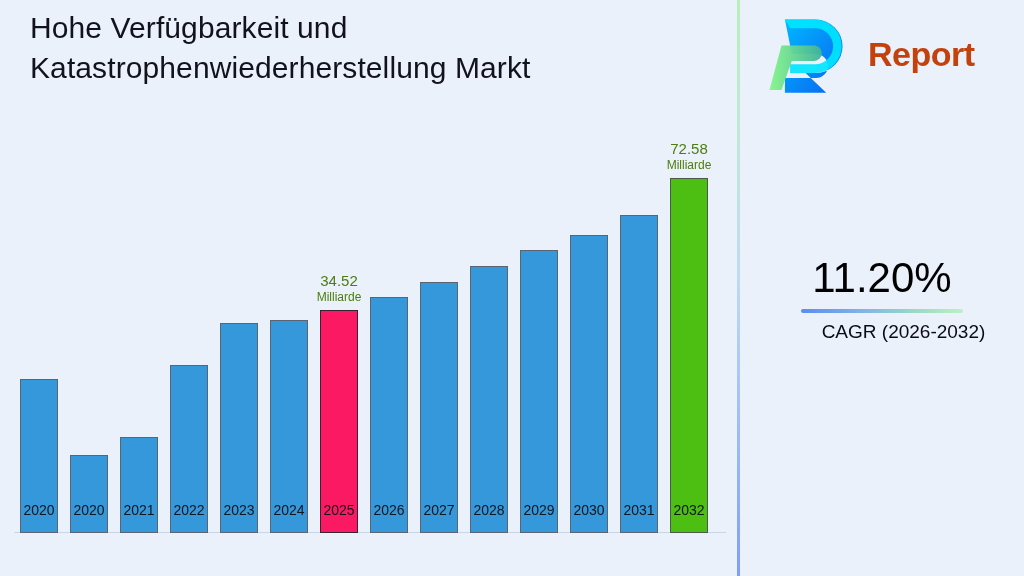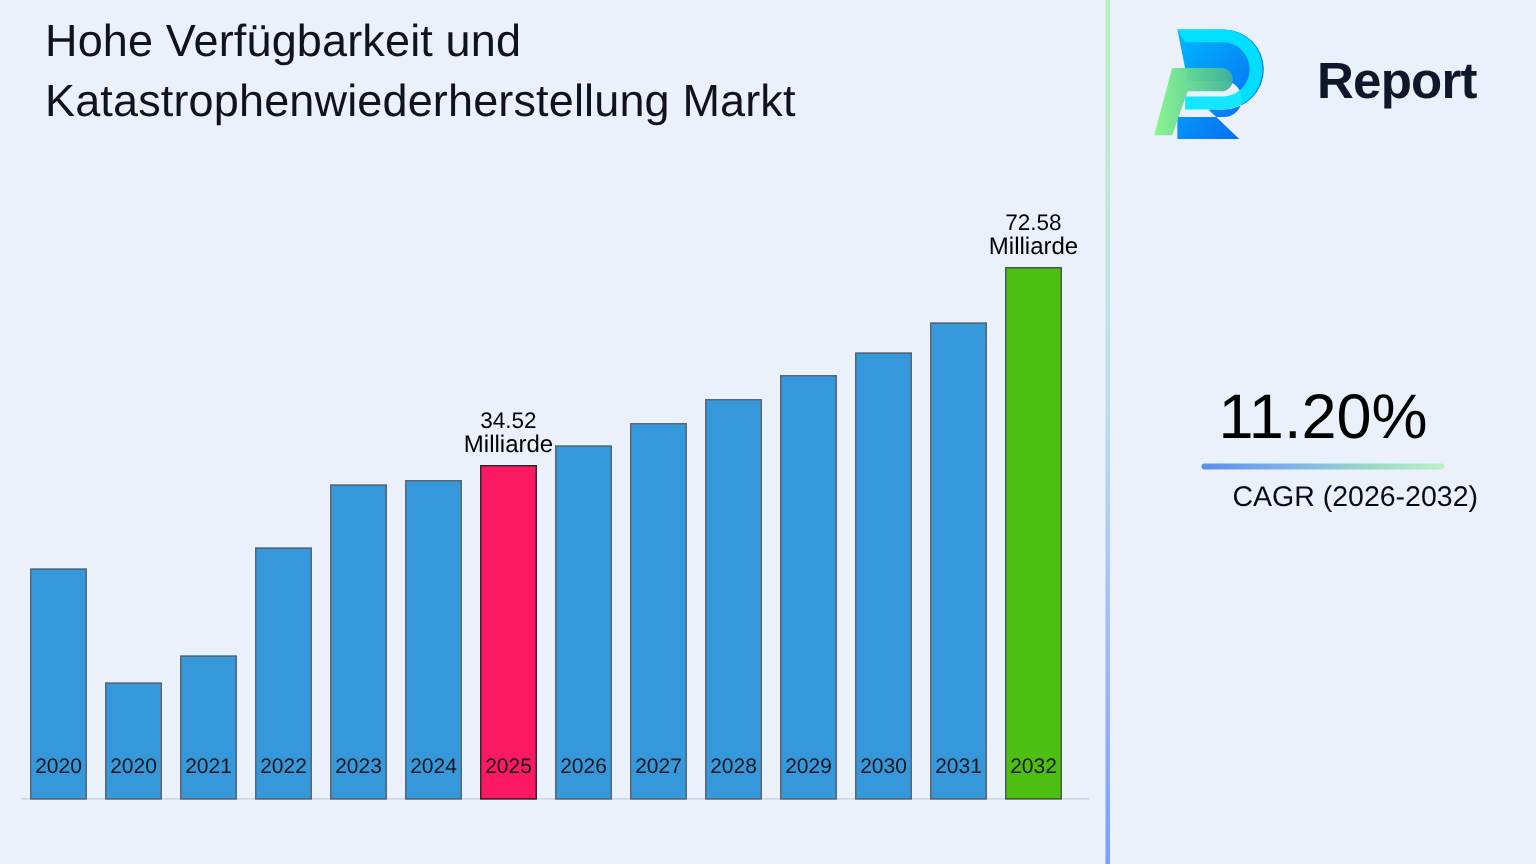--- a/index.html
+++ b/index.html
@@ -72,30 +72,30 @@
     background: #3498db;
   }
   .bar.highlight-pink { background: #fb1964; border-color: #3a2230; }
   .bar.highlight-green { background: #4cbf12; border-color: #4a5a48; }
 
   .bar-value {
     position: absolute;
     left: -14px;
     width: 66px;
     text-align: center;
-    color: #000000;
+    color: #4d7c0f;
   }
   .bar-value .val-num {
     display: block;
     font-size: 15px;
     line-height: 18px;
   }
   .bar-value .val-unit {
     display: block;
-    font-size: 16px;
+    font-size: 12px;
     line-height: 14px;
   }
 
   .tick-label {
     position: absolute;
     bottom: 15px;
     left: -7px;
     width: 52px;
     text-align: center;
     font-size: 14px;
@@ -126,25 +126,25 @@
     position: absolute;
     left: 26px;
     top: 6px;
     width: 240px;
     height: 96px;
     display: flex;
     align-items: center;
   }
   #logo-mark { width: 86px; height: 86px; flex: 0 0 86px; }
   #logo-text {
-    margin-left: 26px;
+    margin-left: 16px;
     font-size: 34px;
     line-height: 34px;
     font-weight: bold;
-    color: #0f172a;
+    color: #c2410c;
     letter-spacing: -0.5px;
   }
   #logo-text span { display: block; }
 
   #cagr-block {
     position: absolute;
     left: 0;
     top: 253px;
     width: 284px;
     text-align: center;

